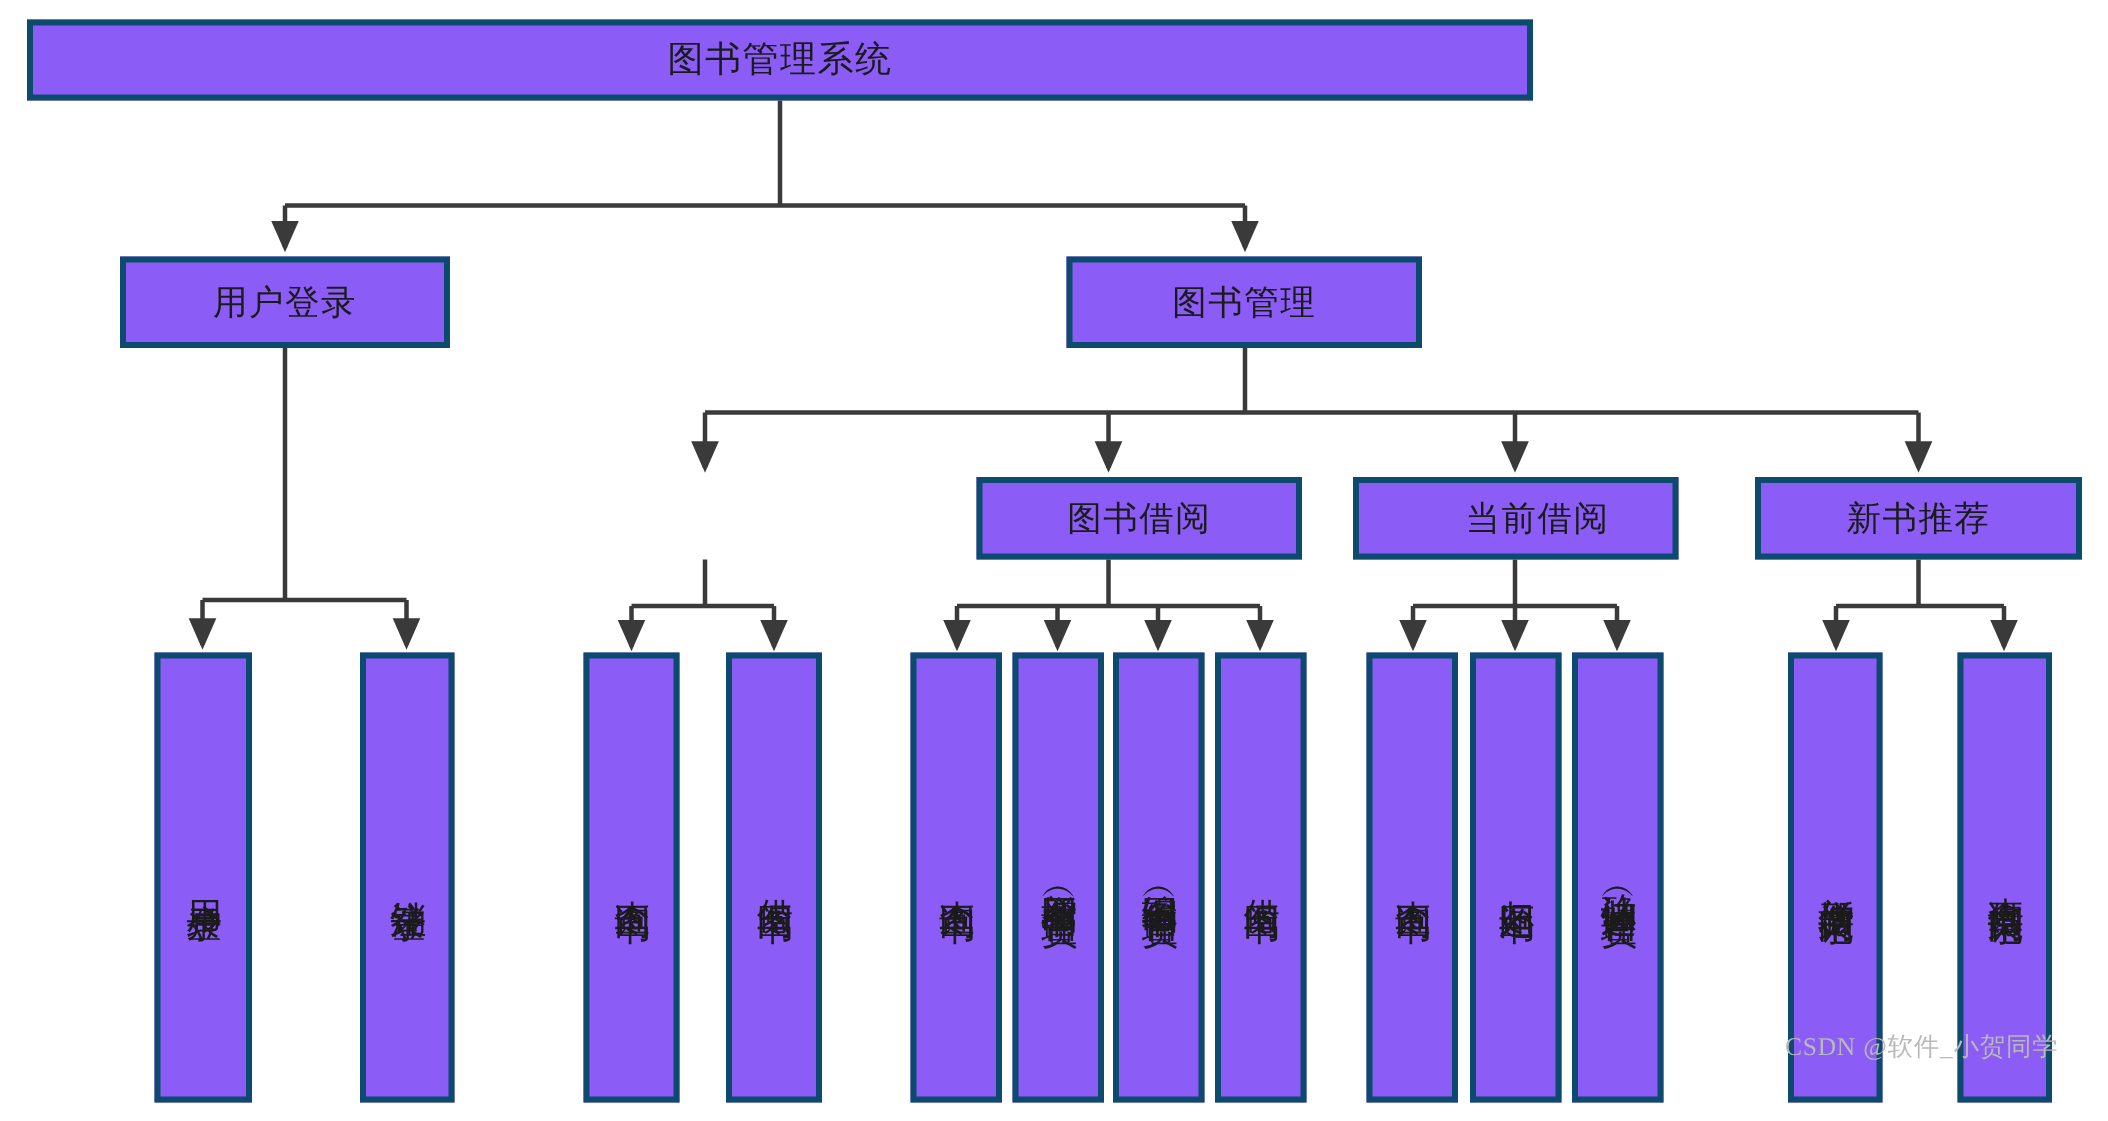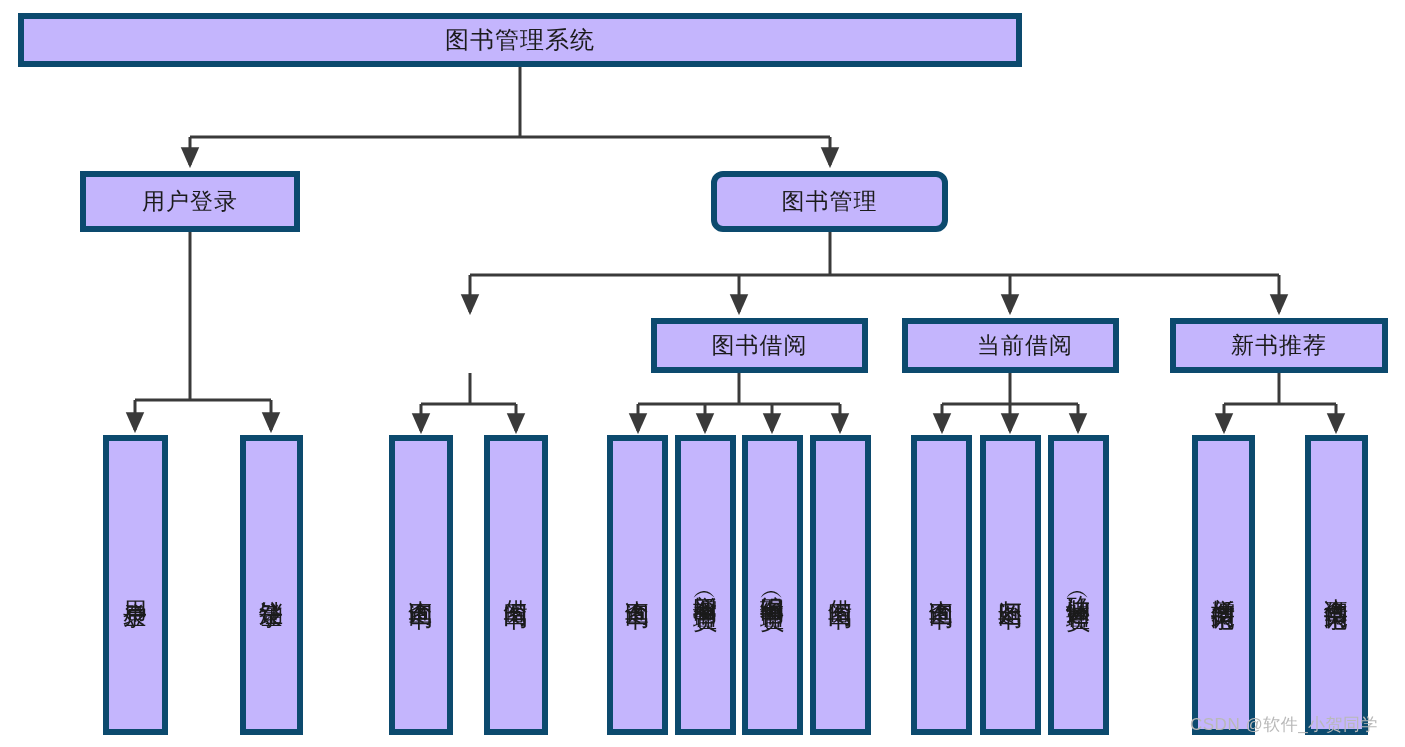--- a/index.html
+++ b/index.html
@@ -21,22 +21,22 @@
     position: absolute;
     left: 0;
     top: 0;
     width: 1405px;
     height: 747px;
     pointer-events: none;
   }
   .node {
     position: absolute;
     box-sizing: border-box;
-    background: #c4b5fd;
-    border: 6px solid #0c4a6e;
+    background: #8b5cf6;
+    border: 4px solid #0c4a6e;
     display: flex;
     align-items: center;
     justify-content: center;
     color: #1b1b1b;
   }
   .node .label {
     font-size: 23px;
     line-height: 1.15;
     letter-spacing: 1px;
     white-space: nowrap;
@@ -119,21 +119,21 @@
     </g>
   </svg>
 
   <div class="node root" style="left:18px; top:13px; width:1004px; height:54px;">
     <span class="label">图书管理系统</span>
   </div>
 
   <div class="node" style="left:80px; top:171px; width:220px; height:61px;">
     <span class="label">用户登录</span>
   </div>
-  <div class="node" style="left:711px; top:171px; width:237px; height:61px;border-radius:12px;">
+  <div class="node" style="left:711px; top:171px; width:237px; height:61px;">
     <span class="label">图书管理</span>
   </div>
 
   <div class="node" style="left:651px; top:318px; width:217px; height:55px;">
     <span class="label">图书借阅</span>
   </div>
   <div class="node" style="left:902px; top:318px; width:217px; height:55px;padding-left:29px;">
     <span class="label">当前借阅</span>
   </div>
   <div class="node" style="left:1170px; top:318px; width:218px; height:55px;">
@@ -177,15 +177,15 @@
     <span class="label">确认归还（管理员）</span>
   </div>
 
   <div class="node leaf" style="left:1192px; top:435px; width:63px; height:300px;">
     <span class="label">新增借阅记录</span>
   </div>
   <div class="node leaf" style="left:1305px; top:435px; width:63px; height:300px;">
     <span class="label">查询借阅记录</span>
   </div>
 
-  <div class="watermark" style="left:1190px; top:713px;">CSDN @软件_小贺同学</div>
+  <div class="watermark" style="left:1190px; top:686px;font-family:Liberation Serif, serif;">CSDN @软件_小贺同学</div>
 
 </div>
 
 </body></html>

